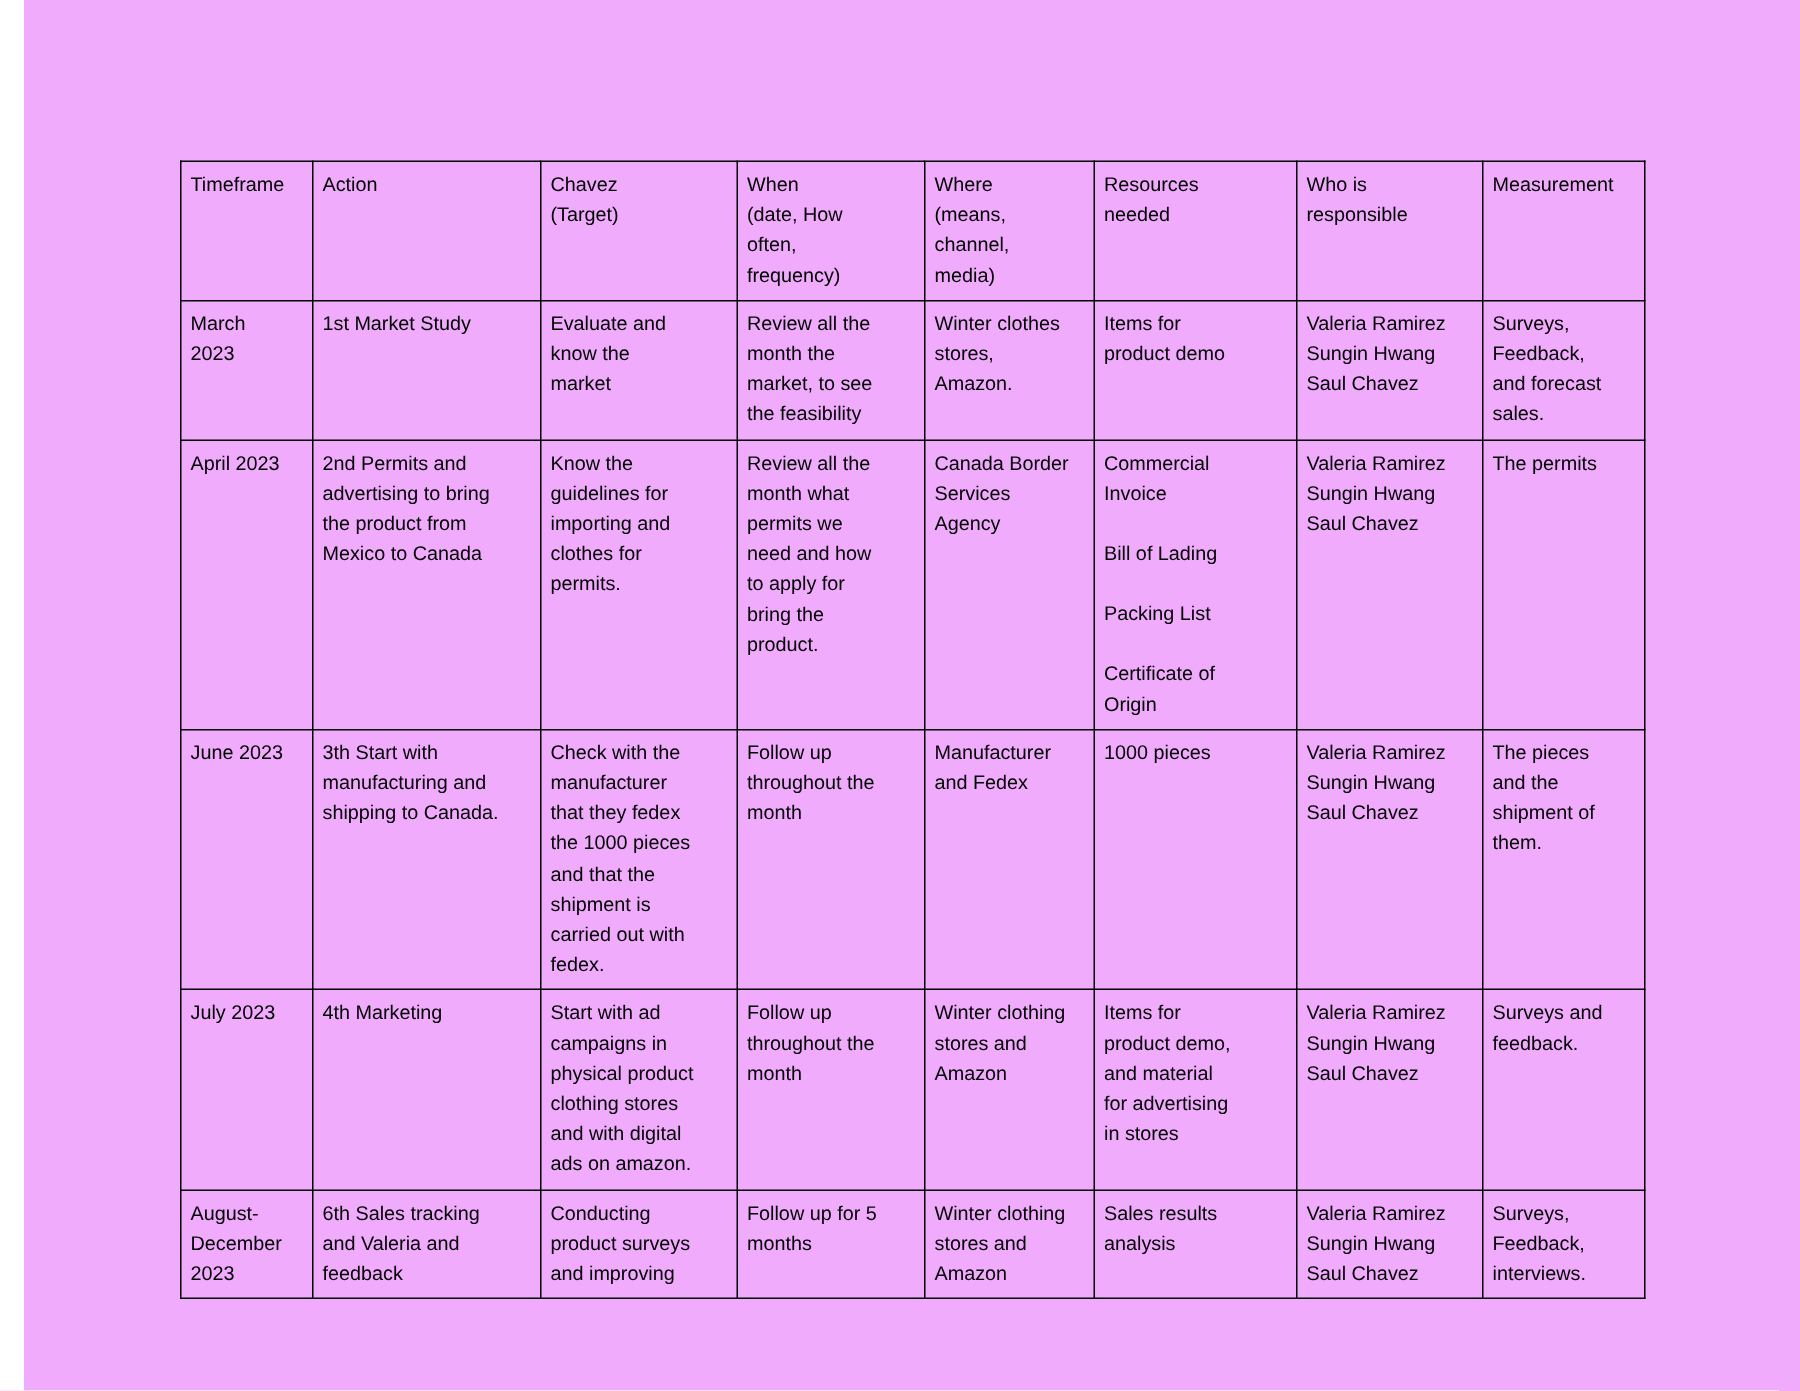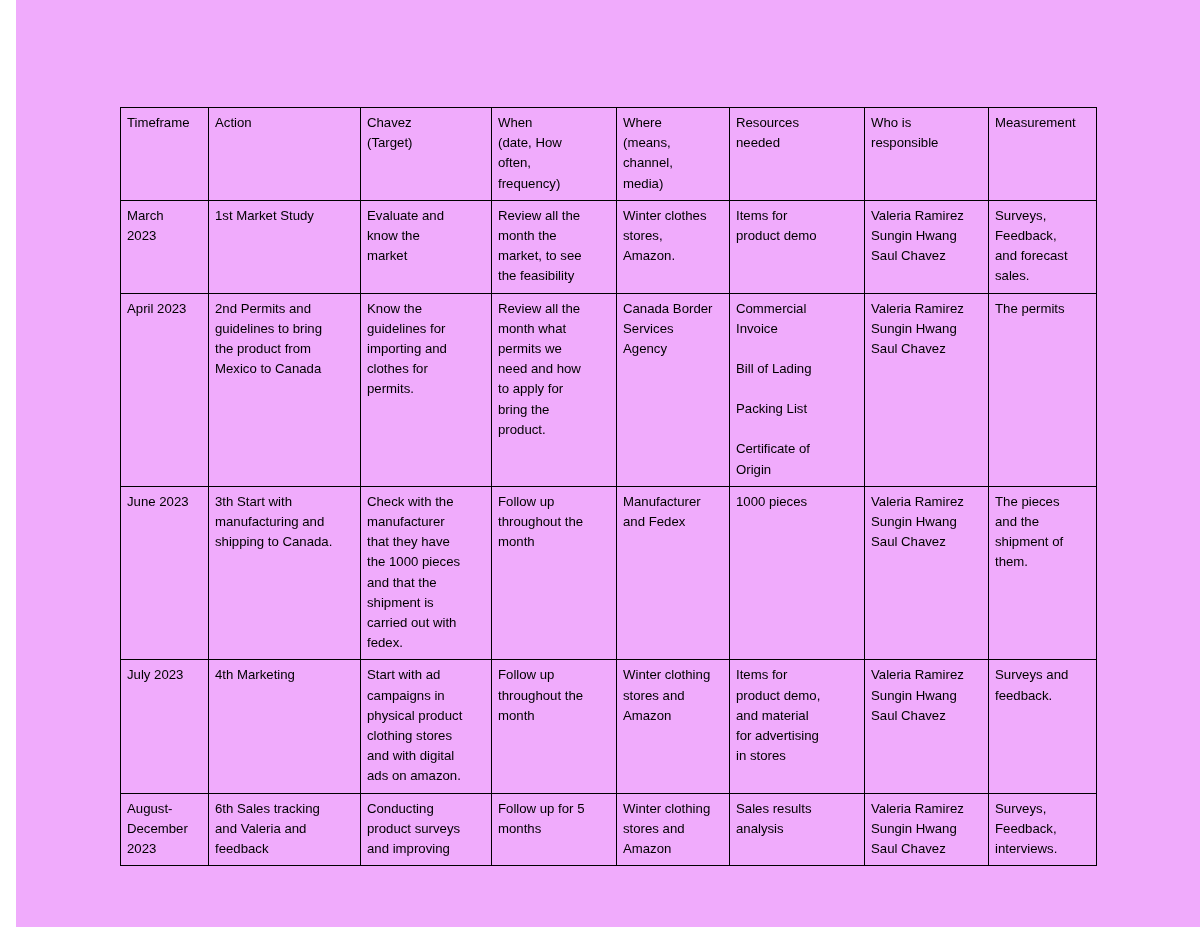--- a/index.html
+++ b/index.html
@@ -152,21 +152,21 @@
             <span class="cell-line">and forecast</span>
             <span class="cell-line">sales.</span>
           </td>
         </tr>
         <tr>
           <td>
             <span class="cell-line">April 2023</span>
           </td>
           <td class="bold-cell">
             <span class="cell-line">2nd Permits and</span>
-            <span class="cell-line">guidelines to bring</span>
+            <span class="cell-line">advertising to bring</span>
             <span class="cell-line">the product from</span>
             <span class="cell-line">Mexico to Canada</span>
           </td>
           <td>
             <span class="cell-line">Know the</span>
             <span class="cell-line">guidelines for</span>
             <span class="cell-line">importing and</span>
             <span class="cell-line">clothes for</span>
             <span class="cell-line">permits.</span>
           </td>
@@ -209,21 +209,21 @@
             <span class="cell-line">June 2023</span>
           </td>
           <td>
             <span class="cell-line">3th Start with</span>
             <span class="cell-line">manufacturing and</span>
             <span class="cell-line">shipping to Canada.</span>
           </td>
           <td>
             <span class="cell-line">Check with the</span>
             <span class="cell-line">manufacturer</span>
-            <span class="cell-line">that they have</span>
+            <span class="cell-line">that they fedex</span>
             <span class="cell-line">the 1000 pieces</span>
             <span class="cell-line">and that the</span>
             <span class="cell-line">shipment is</span>
             <span class="cell-line">carried out with</span>
             <span class="cell-line">fedex.</span>
           </td>
           <td>
             <span class="cell-line">Follow up</span>
             <span class="cell-line">throughout the</span>
             <span class="cell-line">month</span>

